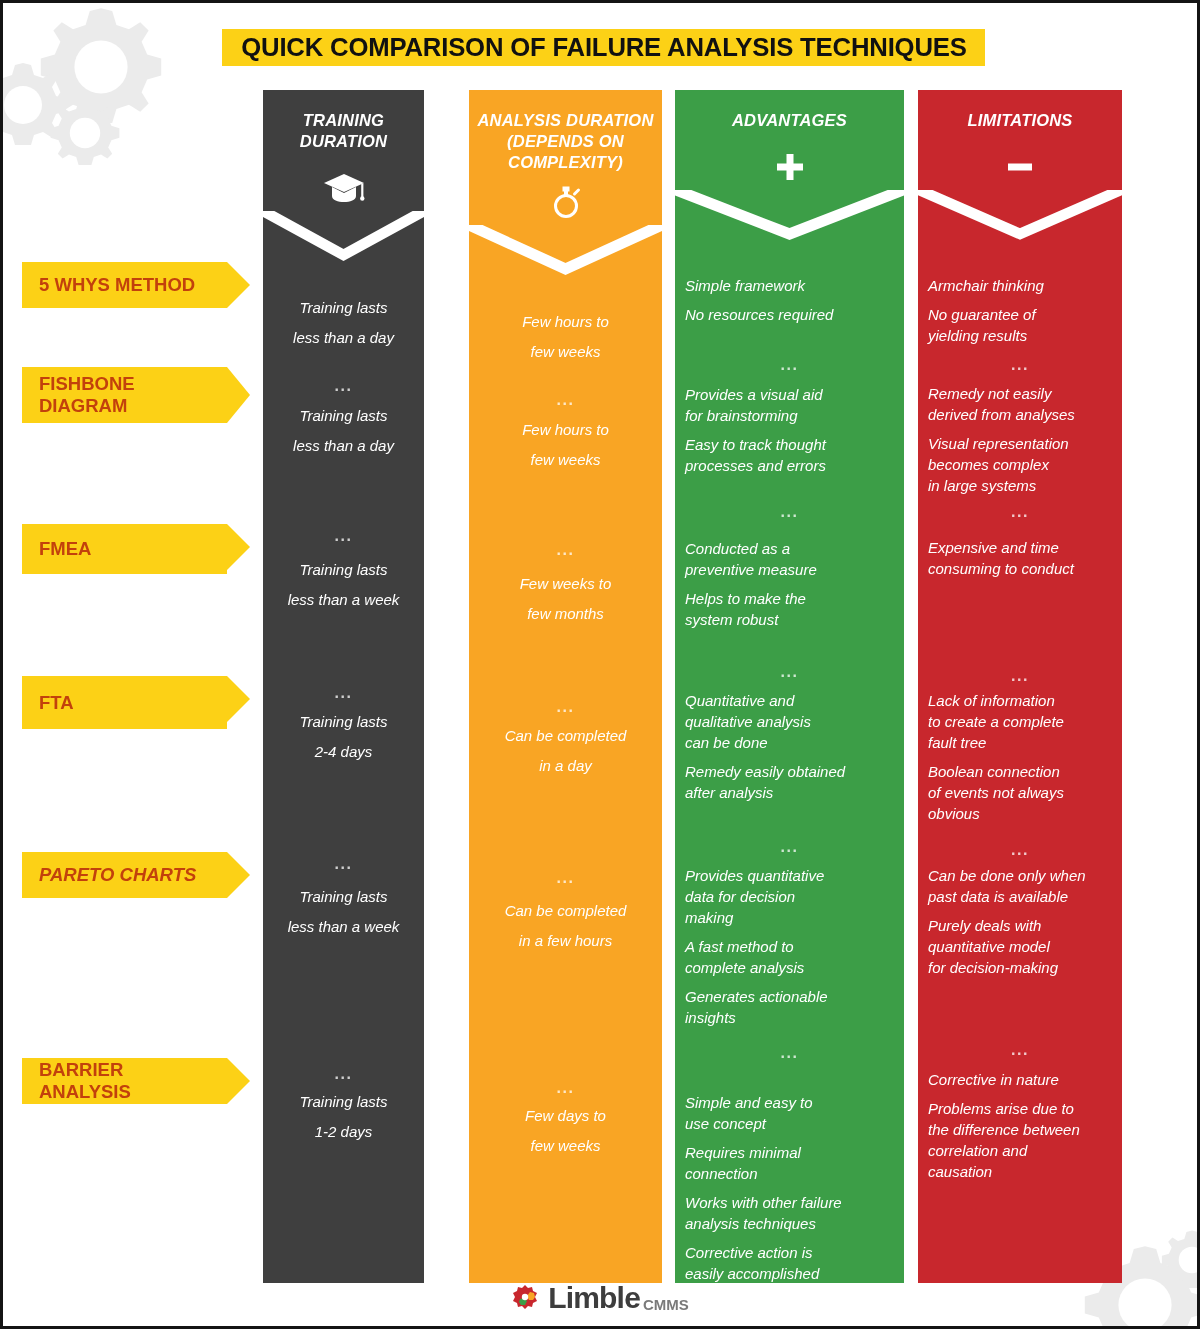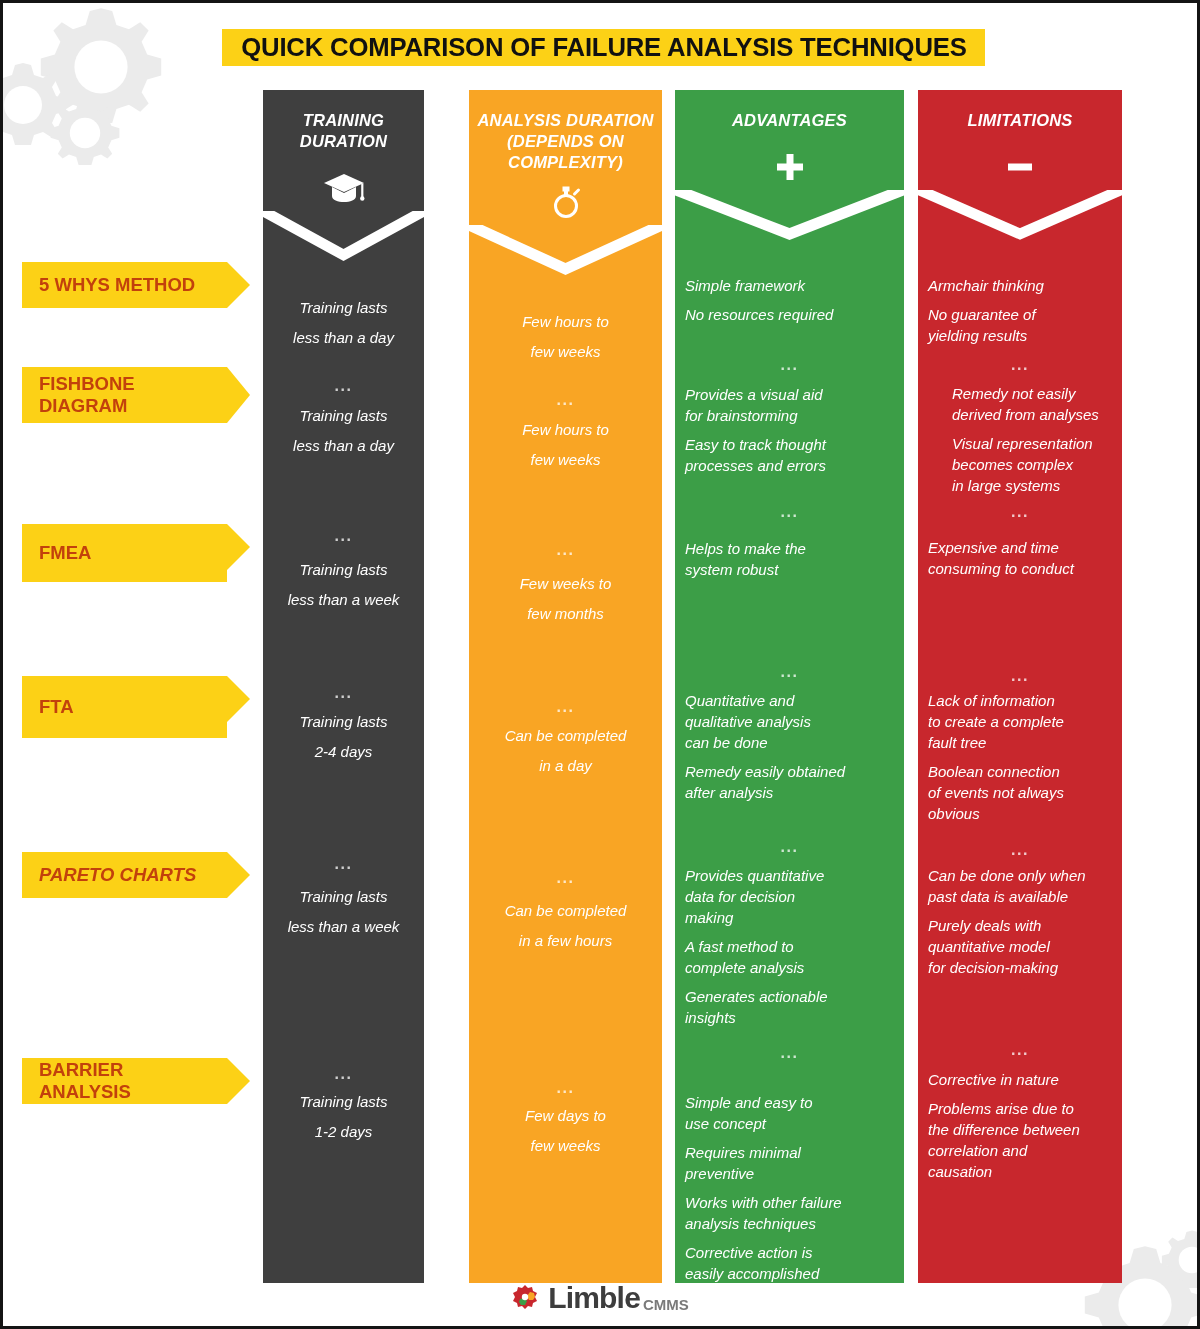--- a/index.html
+++ b/index.html
@@ -300,20 +300,22 @@
           <div class="cell-line" style="white-space: pre-line;">Simple framework</div>
           <div class="cell-line" style="white-space: pre-line;">No resources required</div>
         </div>
         <div class="cell" style="top: 132px;">
           <div class="cell-line" style="white-space: pre-line;">Provides a visual aid
 for brainstorming</div>
           <div class="cell-line" style="white-space: pre-line;">Easy to track thought
 processes and errors</div>
         </div>
         <div class="cell" style="top: 286px;">
+          <div class="cell-line" style="white-space: pre-line;">Conducted as a
+preventive measure</div>
           <div class="cell-line" style="white-space: pre-line;">Helps to make the
 system robust</div>
         </div>
         <div class="cell" style="top: 438px;">
           <div class="cell-line" style="white-space: pre-line;">Quantitative and
 qualitative analysis
 can be done</div>
           <div class="cell-line" style="white-space: pre-line;">Remedy easily obtained
 after analysis</div>
         </div>
@@ -323,21 +325,21 @@
 making</div>
           <div class="cell-line" style="white-space: pre-line;">A fast method to
 complete analysis</div>
           <div class="cell-line" style="white-space: pre-line;">Generates actionable
 insights</div>
         </div>
         <div class="cell" style="top: 840px;">
           <div class="cell-line" style="white-space: pre-line;">Simple and easy to
 use concept</div>
           <div class="cell-line" style="white-space: pre-line;">Requires minimal
-preventive</div>
+connection</div>
           <div class="cell-line" style="white-space: pre-line;">Works with other failure
 analysis techniques</div>
           <div class="cell-line" style="white-space: pre-line;">Corrective action is
 easily accomplished
 after analysis</div>
         </div>
         <div class="dots" style="top: 105px;">...</div>
         <div class="dots" style="top: 252px;">...</div>
         <div class="dots" style="top: 412px;">...</div>
         <div class="dots" style="top: 587px;">...</div>
@@ -359,21 +361,21 @@
         <rect x="0" y="0" width="243" height="62" fill="#c8272d"></rect>
         <polyline points="-4,-2 121.5,44 247,-2" fill="none" stroke="#ffffff" stroke-width="11"></polyline>
       </svg>
     </div>
     <div class="col-body">
         <div class="cell" style="top: 23px;">
           <div class="cell-line" style="white-space: pre-line;">Armchair thinking</div>
           <div class="cell-line" style="white-space: pre-line;">No guarantee of
 yielding results</div>
         </div>
-        <div class="cell" style="top: 131px; margin-left: 24px;">
+        <div class="cell" style="top: 131px;">
           <div class="cell-line" style="white-space: pre-line;">Remedy not easily
 derived  from analyses</div>
           <div class="cell-line" style="white-space: pre-line;">Visual representation
 becomes complex
 in large systems</div>
         </div>
         <div class="cell" style="top: 285px;">
           <div class="cell-line" style="white-space: pre-line;">Expensive and time
 consuming to conduct</div>
         </div>
@@ -412,26 +414,26 @@
         <div class="tag" style="width: 205px; border-top-width: 0px;">
           <div class="row-label-text">5 WHYS METHOD</div>
         </div>
       </div>
       <div class="row-label" style="top: 364px; height: 56px;">
         <div class="tag" style="width: 205px; border-top-width: 0px;">
           <div class="row-label-text">FISHBONE
 DIAGRAM</div>
         </div>
       </div>
-      <div class="row-label" style="top: 521px; height: 58px;">
+      <div class="row-label" style="top: 521px; height: 50px;">
         <div class="tag" style="width: 205px; border-top-width: 0px;">
           <div class="row-label-text">FMEA</div>
         </div>
       </div>
-      <div class="row-label" style="top: 673px; height: 62px;">
+      <div class="row-label" style="top: 673px; height: 53px;">
         <div class="tag" style="width: 205px; border-top-width: 0px;">
           <div class="row-label-text">FTA</div>
         </div>
       </div>
       <div class="row-label" style="top: 849px; height: 46px;">
         <div class="tag" style="width: 205px; border-top-width: 0px; font-style: italic;">
           <div class="row-label-text">PARETO CHARTS</div>
         </div>
       </div>
       <div class="row-label" style="top: 1055px; height: 46px;">

